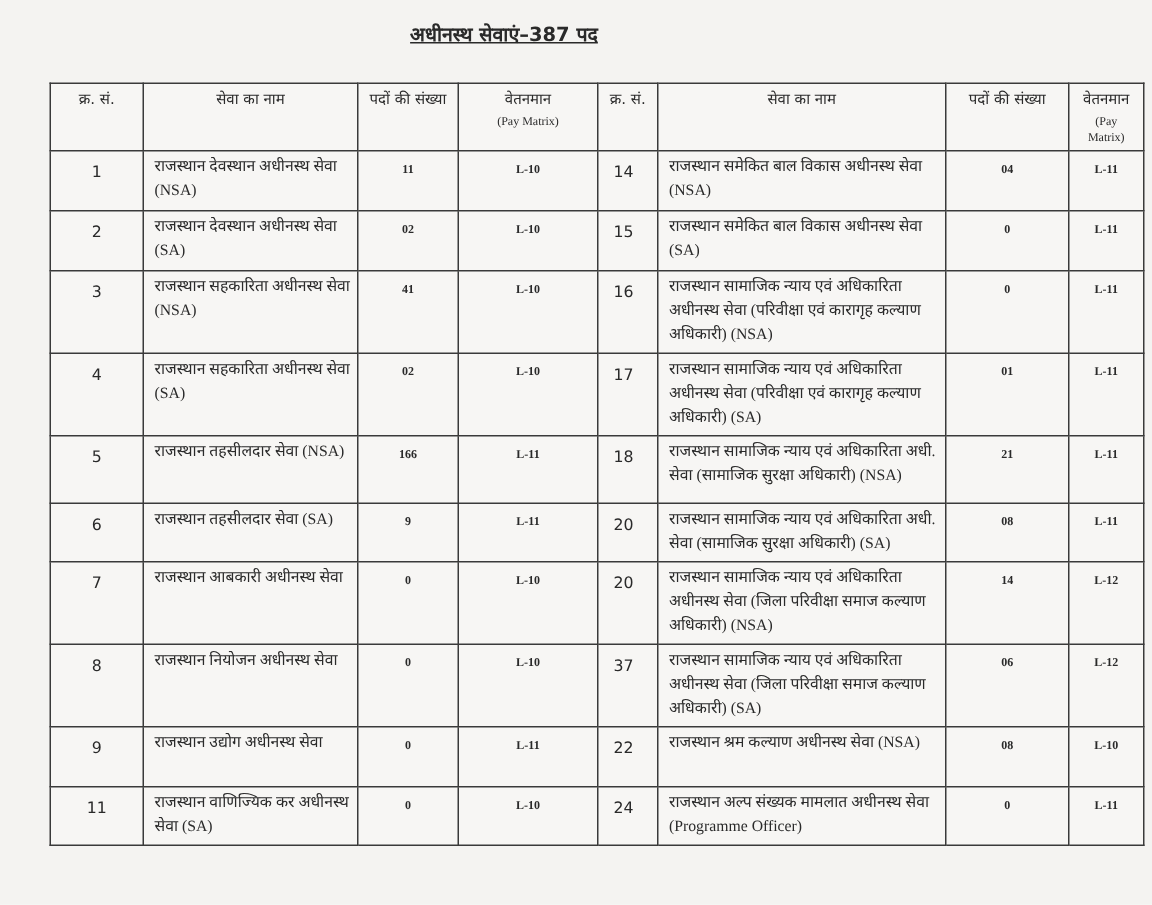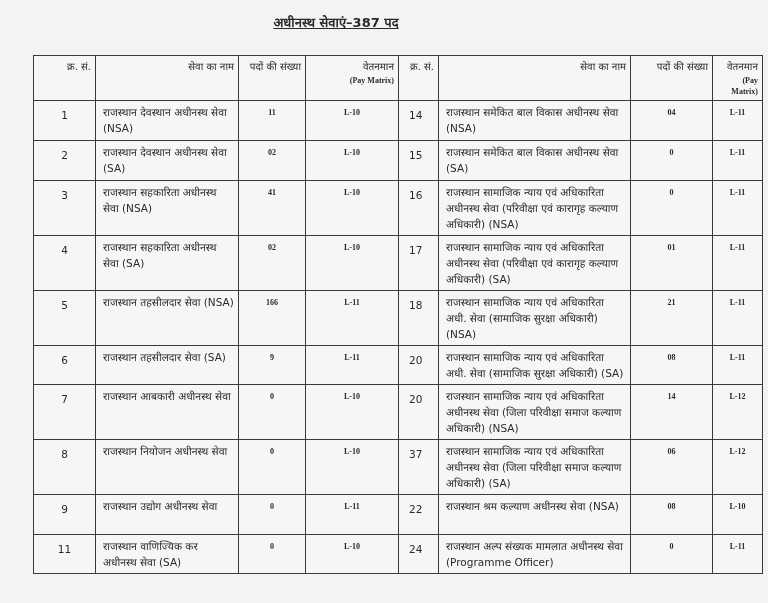--- a/index.html
+++ b/index.html
@@ -22,25 +22,25 @@
     table-layout:fixed;
     font-size:10.5px;
     background:#f7f6f4;
   }
   td, th {
     border:1px solid #3a3a3a;
     vertical-align:top;
     padding:3px 4px;
     line-height:16px;
   }
-  th { font-weight:normal; font-size:10px; text-align:right;margin-top:16px; }
-  th small { display:block; font-family:"Liberation Serif", serif; font-weight:bold; font-size:8px; line-height:11px; }
+  th { font-weight:normal; font-size:10px; text-align:center;margin-top:16px; }
+  th small { display:block; font-family:"Liberation Serif", serif; font-weight:normal; font-size:8px; line-height:11px; }
   td.sr { text-align:center; padding-top:6px; }
   td.sr.r { text-align:left; padding-left:10px; }
-  td.nm { padding-left:7px; }
+  td.nm { padding-left:7px;font-family:Liberation Serif, serif; }
   td.num, td.pay {
     text-align:center;
     font-family:"Liberation Serif", serif;
     font-weight:bold;
     font-size:8px;
     padding-top:4px;
   }
 </style>
 </head>
 <body>

